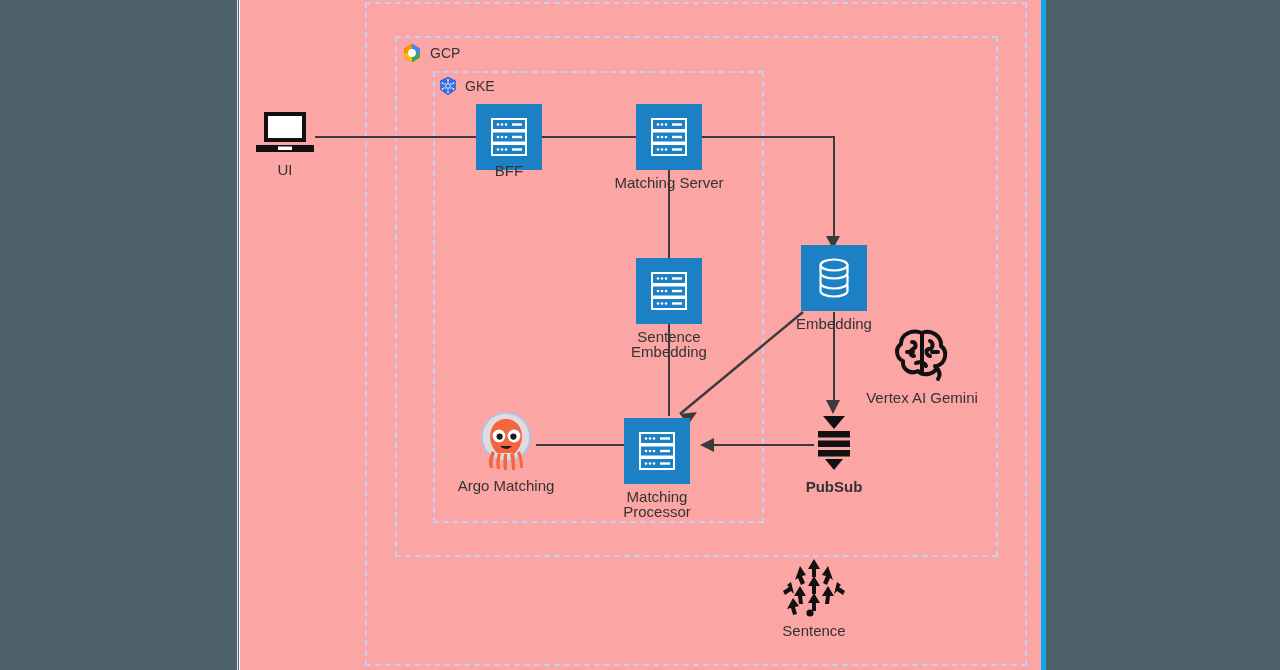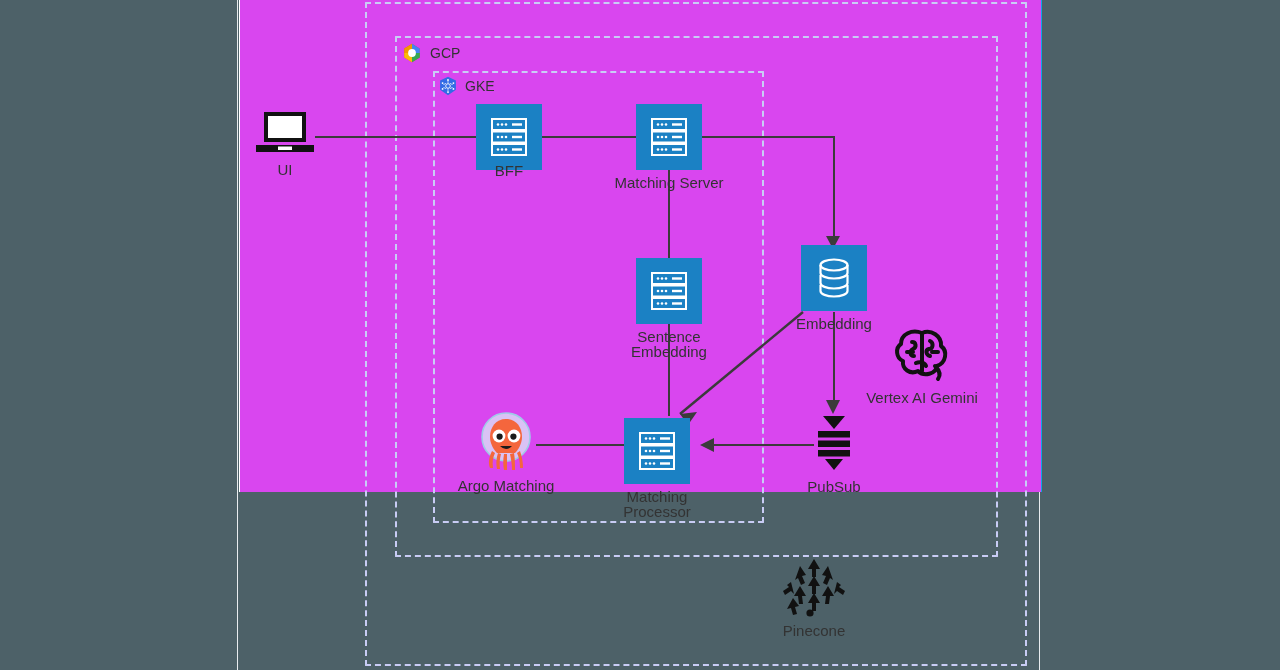--- a/index.html
+++ b/index.html
@@ -4,24 +4,24 @@
 <style>
   html,body{margin:0;padding:0;}
   body{
     width:1280px;height:670px;
     background:#4d6168;
     font-family:"Liberation Sans", sans-serif;
     overflow:hidden;
   }
   #canvas{
     position:absolute;left:239px;top:0;
-    width:801px;height:492px;
-    background:#d946ef;
+    width:801px;height:670px;
+    background:#fca5a5;
     border-left:1px solid #ffffff;
-    border-right:1px solid #0ea5e9;
+    border-right:5px solid #0ea5e9;
   }
   .page-edge-l{position:absolute;left:237px;top:0;width:1px;height:670px;background:#e9ecef;}
   .page-edge-r{position:absolute;left:1039px;top:0;width:1px;height:670px;background:#e9ecef;}
 
   
   .zone{
     position:absolute;
     border:2px dashed #c9ccf5;
     box-sizing:border-box;
     border-radius:1px;
@@ -250,21 +250,21 @@
   <div class="node" style="left:561px;top:414px;width:66px;">
     <span style="display:block;">
       <svg width="66" height="58" viewBox="0 0 66 58">
         <polygon points="22,2 44,2 33,15" fill="#111111"></polygon>
         <rect x="17" y="17" width="32" height="6.5" fill="#111111"></rect>
         <rect x="17" y="26.5" width="32" height="6.5" fill="#111111"></rect>
         <rect x="17" y="36" width="32" height="6.5" fill="#111111"></rect>
         <polygon points="24,45 42,45 33,56" fill="#111111"></polygon>
       </svg>
     </span>
-    <div class="caption" style="top:62px;">PubSub</div>
+    <div class="caption" style="top:62px;font-weight:bold;">PubSub</div>
   </div>
 
   <div class="node" style="left:634px;top:325px;width:96px;">
     <span style="display:block;margin:0 auto;width:60px;">
       <svg width="60" height="58" viewBox="0 0 60 58">
         <g fill="none" stroke="#111111" stroke-width="4" stroke-linecap="round" stroke-linejoin="round">
           <path d="M30 8 C20 4 9 9 9 19 C3 23 4 33 11 36 C10 44 18 50 26 46 C32 52 44 49 45 41 C54 38 56 26 49 21 C50 11 39 4 30 8 Z"></path>
           <path d="M30 9 L30 46"></path>
           <path d="M20 17 C24 17 25 22 21 24 C17 26 18 31 22 31"></path>
           <path d="M38 16 C42 18 41 24 37 24 C33 25 34 30 38 31"></path>
@@ -339,16 +339,16 @@
           <path d="M10 26 L13 38 L10 35 L4 39 L2 35 L8 31 L6 29 Z"></path>
           <path d="M56 26 L60 29 L58 31 L64 35 L62 39 L56 35 L53 38 Z"></path>
           <path d="M19 30 L25 40 L21 40 L22 48 L18 48 L17 40 L13 40 Z"></path>
           <path d="M47 30 L53 40 L49 40 L48 48 L44 48 L45 40 L41 40 Z"></path>
           <path d="M33 37 L39 47 L35 47 L35 55 L31 55 L31 47 L27 47 Z"></path>
           <path d="M12 42 L18 50 L14 51 L16 58 L12 59 L10 52 L6 53 Z"></path>
           <circle cx="29" cy="57" r="3.6"></circle>
         </g>
       </svg>
     </span>
-    <div class="caption" style="top:64px;">Pinecone</div>
+    <div class="caption" style="top:64px;">Sentence</div>
   </div>
 
 </div>
 
 </body></html>

